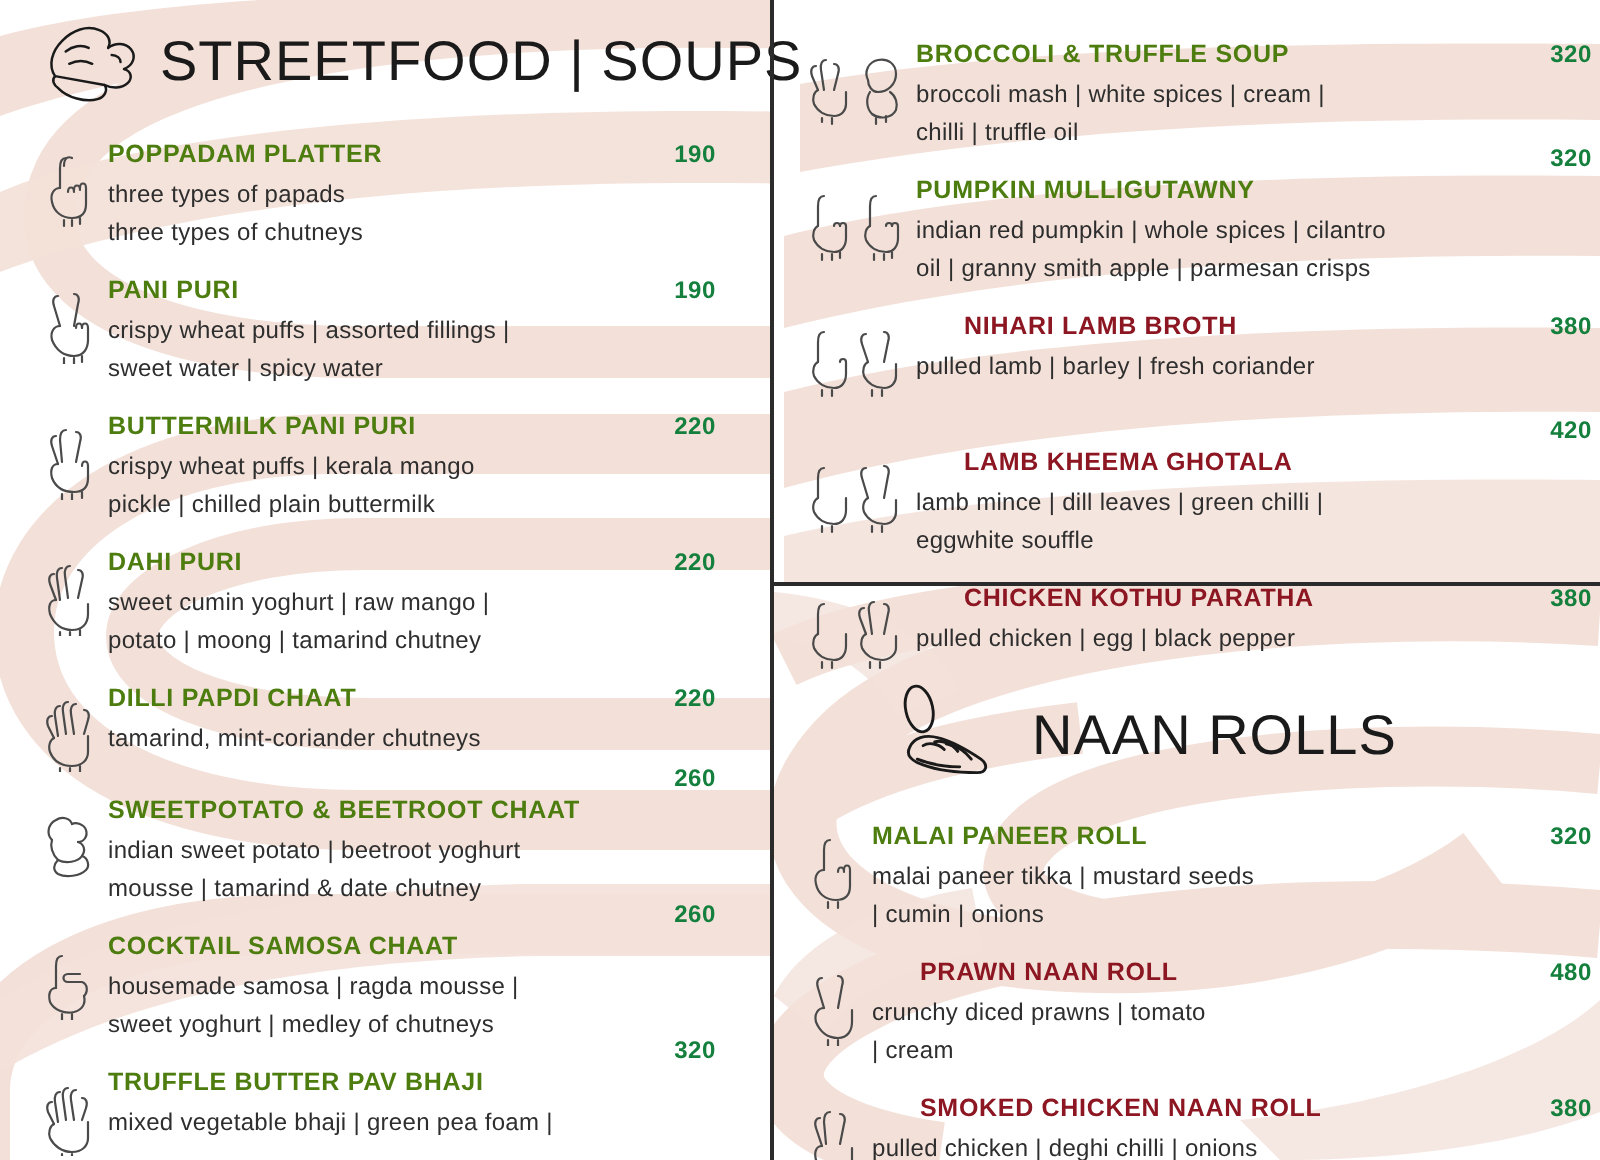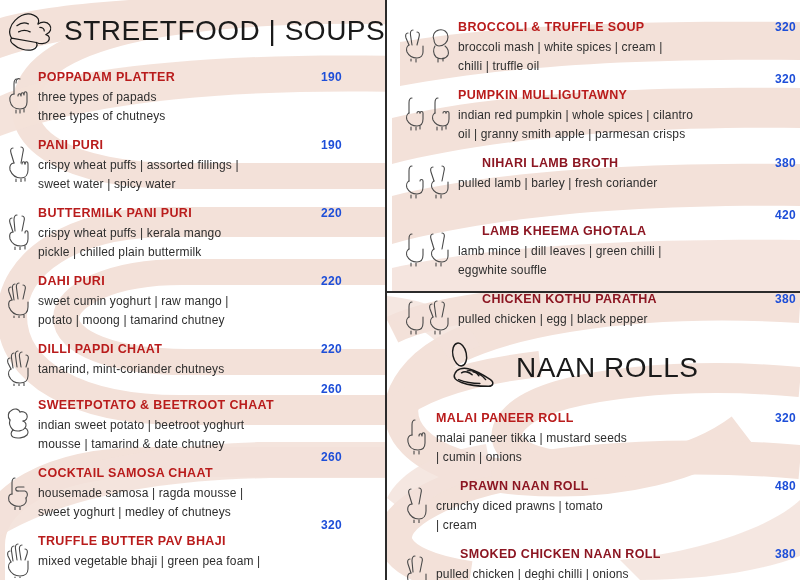--- a/index.html
+++ b/index.html
@@ -34,21 +34,21 @@
   }
   .swirl-layer svg { display: block; }
 
   
   .col {
     position: absolute;
     top: 0;
     height: 580px;
     z-index: 2;
   }
-  .col-left  { left: 0;    width: 346px; }
+  .col-left  { left: 16px;    width: 346px; }
   .col-right { left: 386px; width: 414px; }
 
   .vdivider {
     position: absolute;
     left: 385px;
     top: 0;
     width: 2px;
     height: 580px;
     background: #2b2b2b;
     z-index: 5;
@@ -109,37 +109,37 @@
     position: relative;
     padding-right: 52px;
   }
   .item-name {
     font-size: 12.5px;
     font-weight: 700;
     letter-spacing: 0.35px;
     line-height: 19px;
     margin-bottom: 1px;
   }
-  .veg  { color: #b91c1c; }
+  .veg  { color: #4d7c0f; }
   .nonveg { color: #8c1622; padding-left: 24px; }
 
   .item-desc {
     font-size: 12px;
     font-weight: 400;
     color: #2e2e2e;
     line-height: 19px;
     letter-spacing: 0.15px;
   }
   .item-price {
     position: absolute;
     right: 4px;
     top: 0;
     font-size: 12px;
     font-weight: 700;
-    color: #1d4ed8;
+    color: #15803d;
     letter-spacing: 0.3px;
     line-height: 19px;
   }
   .item-price.raised { top: -16px; }
 
   
   .col-right .item-body { padding-right: 60px; }
   .col-right .item { padding-left: 14px; }
 
   .pad-top-1 { margin-top: 14px; }

